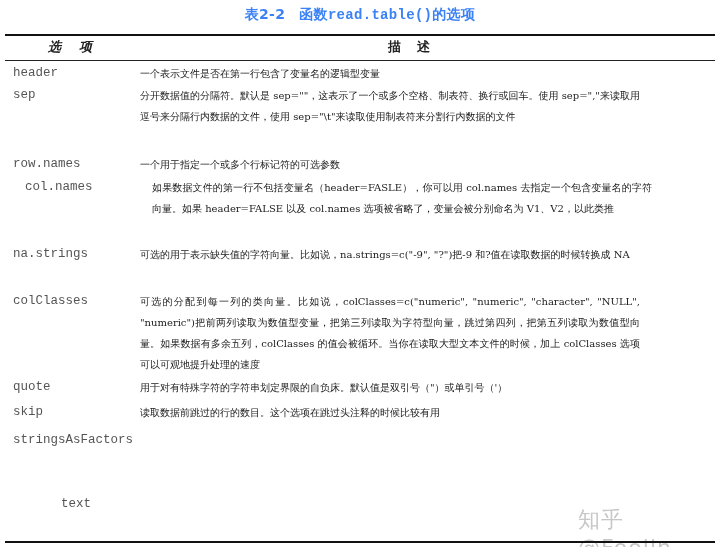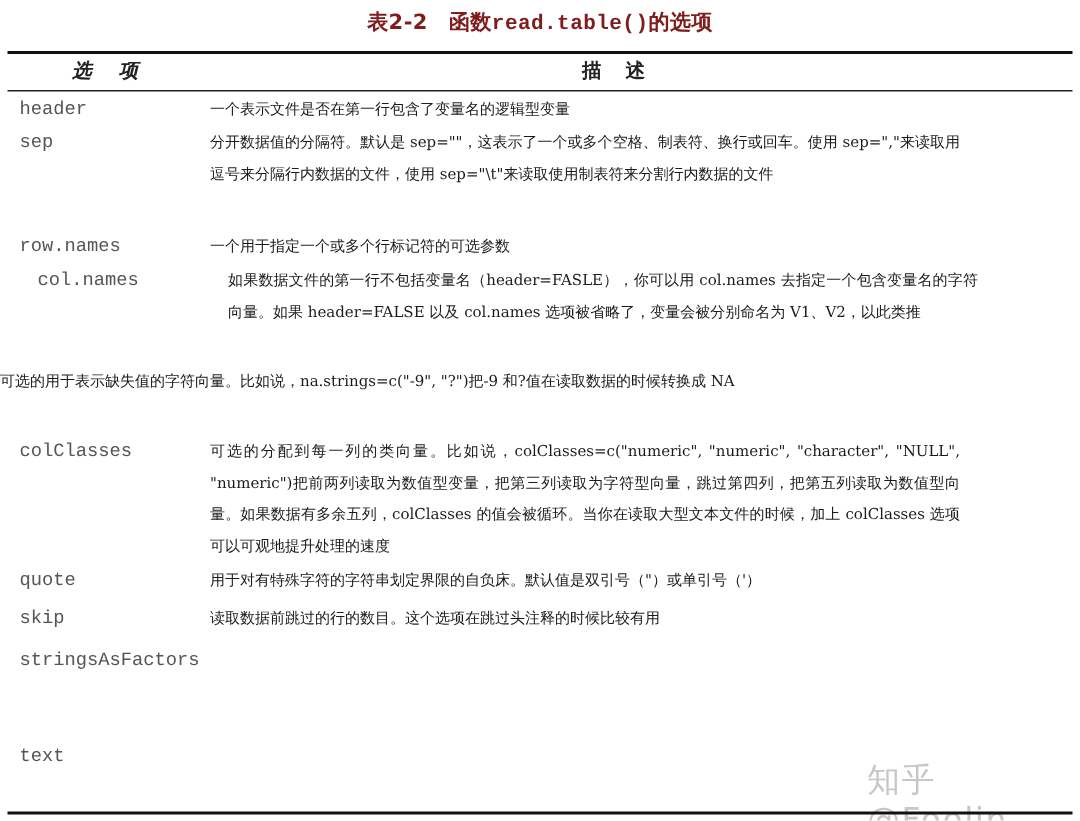--- a/index.html
+++ b/index.html
@@ -16,21 +16,21 @@
       color: #1a1a1a;
     }
     .caption {
       position: absolute;
       top: 6px;
       left: 0;
       width: 720px;
       text-align: center;
       font-size: 14px;
       font-weight: bold;
-      color: #7f1d1d;
+      color: #3b82f6;
       letter-spacing: 0.3px;
     }
     .caption .cap-label {
       font-family: "DejaVu Sans", "Liberation Sans", sans-serif;
       font-weight: bold;
       margin-right: 14px;
     }
     .caption .mono {
       font-family: "Liberation Mono", "DejaVu Sans Mono", monospace;
       font-weight: bold;
@@ -147,37 +147,38 @@
   </div>
   <div class="row" style="position:absolute;top:91px;">
     <div class="opt">row.names</div>
     <div class="desc">一个用于指定一个或多个行标记符的可选参数</div>
   </div>
   <div class="row" style="position:absolute;top:114px;padding-left:12px;">
     <div class="opt">col.names</div>
     <div class="desc">如果数据文件的第一行不包括变量名（header=FASLE），你可以用 col.names 去指定一个包含变量名的字符向量。如果 header=FALSE 以及 col.names 选项被省略了，变量会被分别命名为 V1、V2，以此类推</div>
   </div>
   <div class="row" style="position:absolute;top:181px;">
+    <div class="opt">na.strings</div>
     <div class="desc">可选的用于表示缺失值的字符向量。比如说，na.strings=c("-9", "?")把-9 和?值在读取数据的时候转换成 NA</div>
   </div>
   <div class="row" style="position:absolute;top:228px;">
     <div class="opt">colClasses</div>
     <div class="desc">可选的分配到每一列的类向量。比如说，colClasses=c("numeric", "numeric", "character", "NULL", "numeric")把前两列读取为数值型变量，把第三列读取为字符型向量，跳过第四列，把第五列读取为数值型向量。如果数据有多余五列，colClasses 的值会被循环。当你在读取大型文本文件的时候，加上 colClasses 选项可以可观地提升处理的速度</div>
   </div>
   <div class="row" style="position:absolute;top:314px;">
     <div class="opt">quote</div>
     <div class="desc">用于对有特殊字符的字符串划定界限的自负床。默认值是双引号（"）或单引号（'）</div>
   </div>
   <div class="row" style="position:absolute;top:339px;">
     <div class="opt">skip</div>
     <div class="desc">读取数据前跳过的行的数目。这个选项在跳过头注释的时候比较有用</div>
   </div>
   <div class="row" style="position:absolute;top:367px;">
     <div class="opt">stringsAsFactors</div>
   </div>
-  <div class="row" style="position:absolute;top:431px;">
+  <div class="row" style="position:absolute;top:431px;padding-left:48px;">
     <div class="opt">text</div>
   </div>
 </div>
 
 <div class="watermark">知乎 @Foolin</div>
 
 <div class="rule-bottom"></div>
 
 </body></html>

